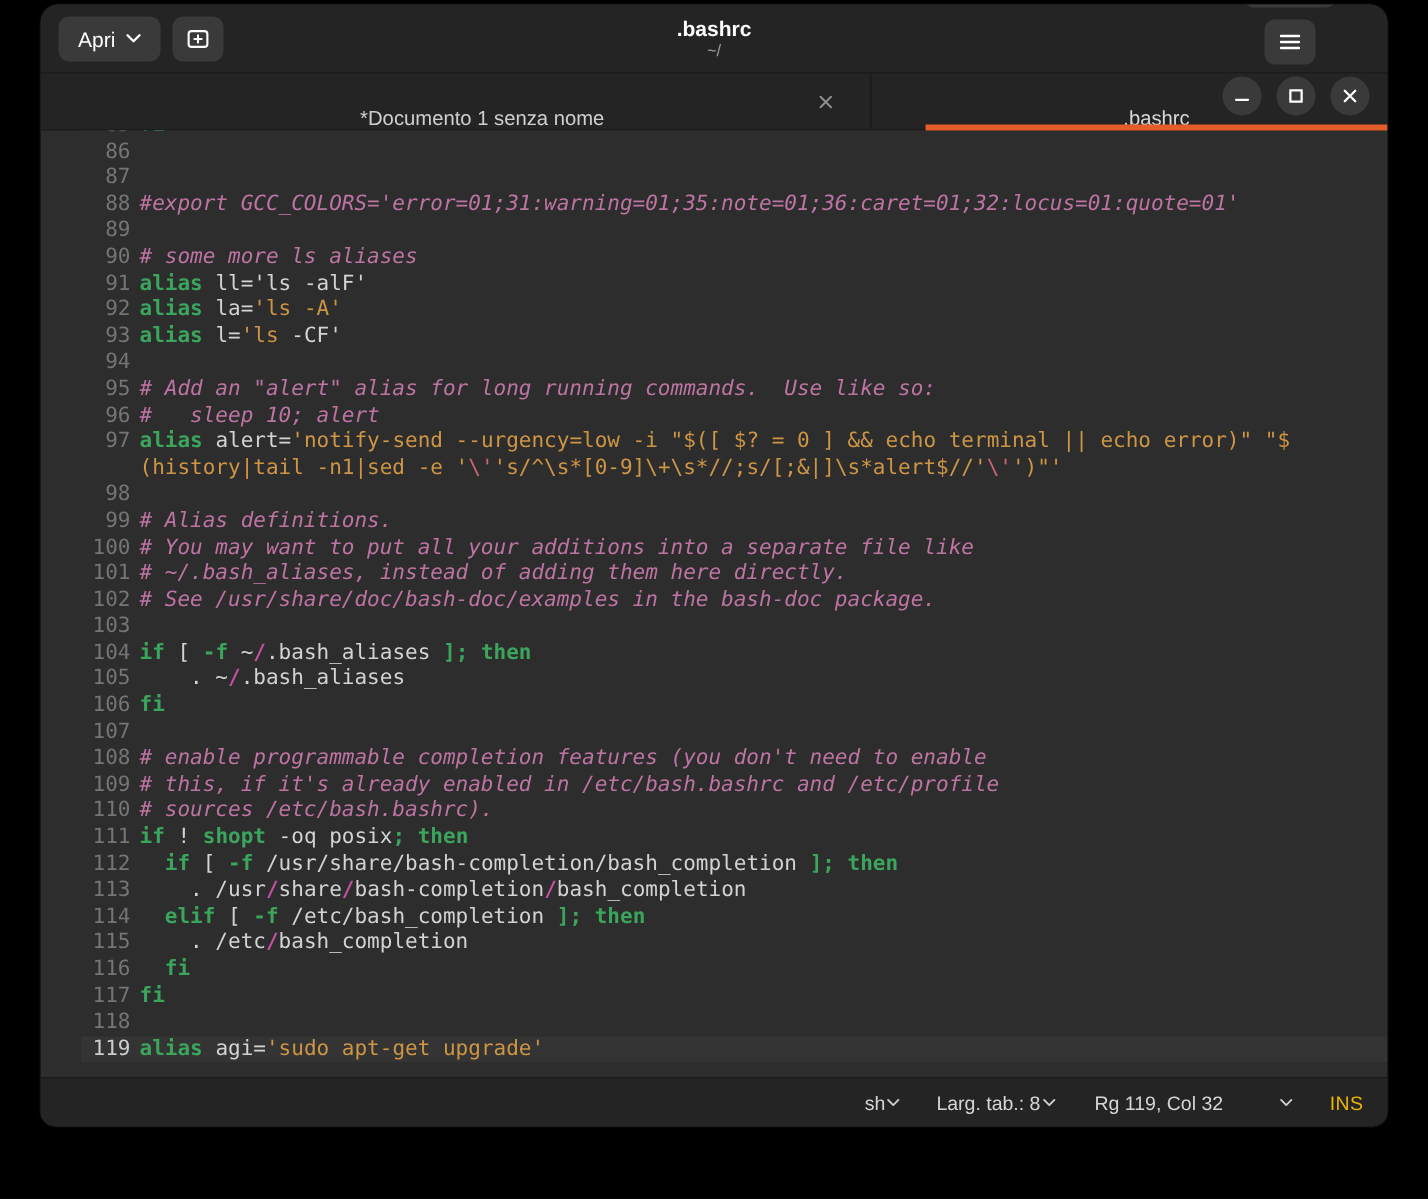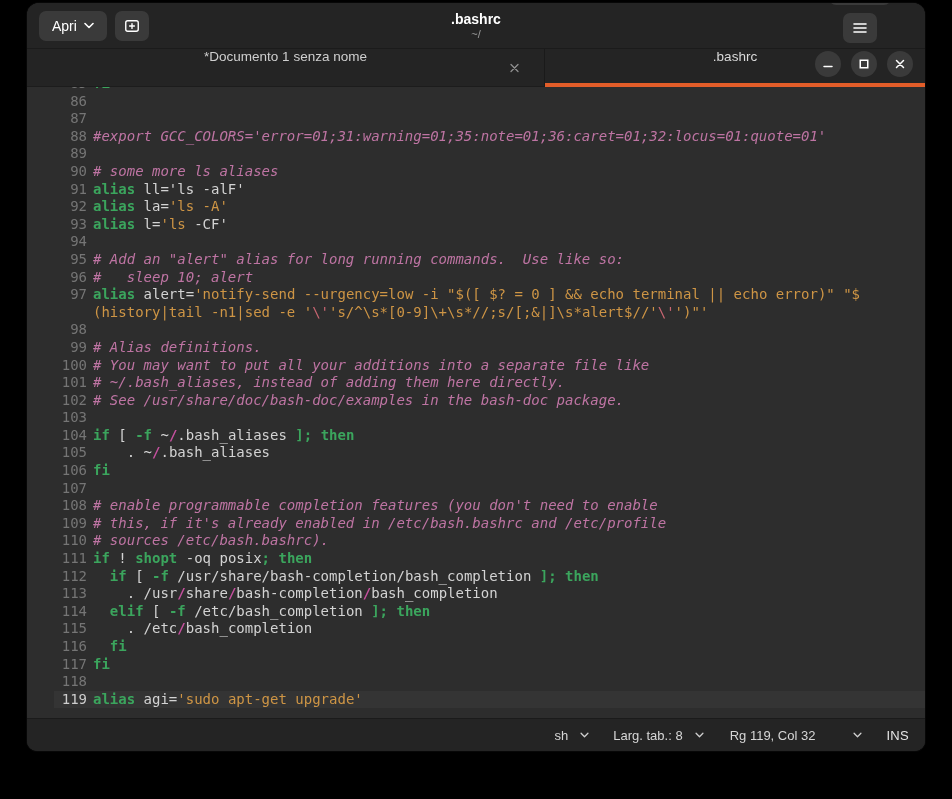--- a/index.html
+++ b/index.html
@@ -23,21 +23,21 @@
   .title{font-size:14px;font-weight:bold;color:#fff;line-height:15px;}
   .subtitle{font-size:11px;color:#9b9b9b;line-height:12px;margin-top:1px;}
   .circle-btn{width:26px;height:26px;border-radius:50%;background:#3a3a3a;border:none;color:#fff;
     display:inline-flex;align-items:center;justify-content:center;cursor:pointer;padding:0;}
   .wc-group{display:flex;align-items:center;gap:10px;margin-left:8px;}
   svg{display:block;}
 
   
   .tabbar{height:38px;flex:0 0 38px;background:var(--chrome-bg,#242424);display:flex;
     border-bottom:1px solid #1c1c1c;box-sizing:border-box;}
-  .tab{position:relative;display:flex;align-items:flex-start;justify-content:center;cursor:pointer;}
+  .tab{position:relative;display:flex;align-items:flex-end;justify-content:center;cursor:pointer;margin-left:36px;}
   .tab-1{width:518px;border-right:1px solid rgba(0,0,0,.28);box-sizing:border-box;}
   .tab-2{flex:1;}
   .tab-label{font-size:13.5px;color:#cfcfcf;white-space:nowrap;}
   .tab.active .tab-label{color:#dadada;}
   .tab-close{position:absolute;top:50%;transform:translateY(-50%);background:none;border:none;
     padding:4px;cursor:pointer;color:#8f8f8f;display:flex;}
   .tab-1 .tab-close{right:20px;}
   .tab-2 .tab-close{right:16px;}
   .tab.active::after{content:"";position:absolute;left:0;right:0;bottom:-1px;height:4px;
     background:var(--accent,#e25d29);}
@@ -56,25 +56,25 @@
   .tok-kw{color:var(--keyword,#3ba55d);font-weight:bold;}
   .tok-str{color:var(--string,#ce9545);}
   .tok-com{color:var(--comment,#be74a3);font-style:italic;}
   .tok-esc{color:var(--escape,#ca6672);}
   .tok-path{color:var(--path-sep,#c6519f);font-weight:bold;}
 
   
   .statusbar{height:33px;flex:0 0 33px;background:var(--chrome-bg,#242424);
     border-top:1px solid #1b1b1b;box-sizing:border-box;display:flex;align-items:center;
     justify-content:flex-end;padding:0 16px;color:#d6d6d6;font-size:13px;}
-  .status-item{display:inline-flex;align-items:center;gap:12px;background:none;border:none;
+  .status-item{display:inline-flex;align-items:center;gap:1px;background:none;border:none;
     color:#d6d6d6;font-size:13px;font-family:"Liberation Sans",sans-serif;cursor:pointer;padding:0 6px;}
   .status-item.pos{gap:38px;margin-left:14px;}
   .status-gap{width:12px;}
-  .ins{margin-left:18px;color:#e5e5e5;letter-spacing:.3px;}
+  .ins{margin-left:18px;color:#eab308;letter-spacing:.3px;}
 </style>
 </head>
 <body>
 
 <div class="stage">
   <div class="window">
 
     <div class="headerbar">
       <div class="hb-left">
         <button class="btn">

